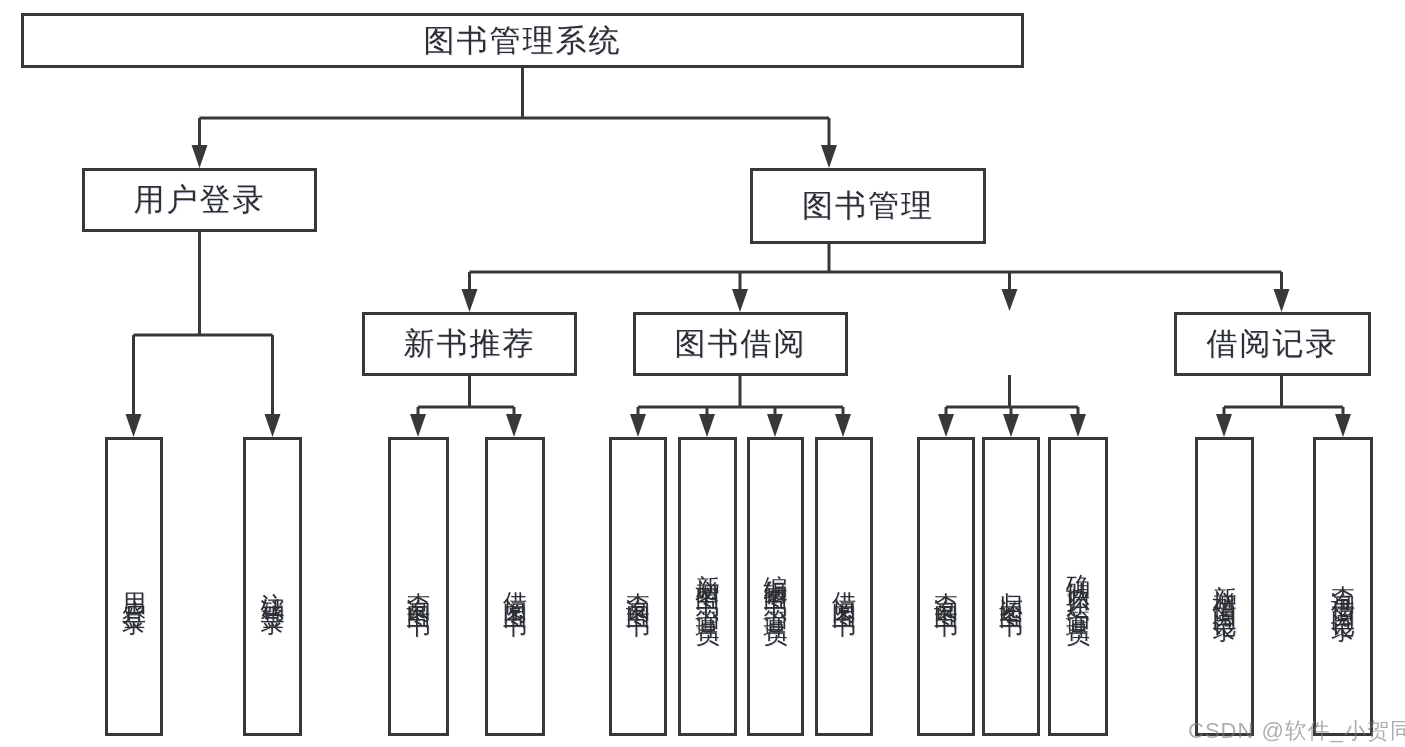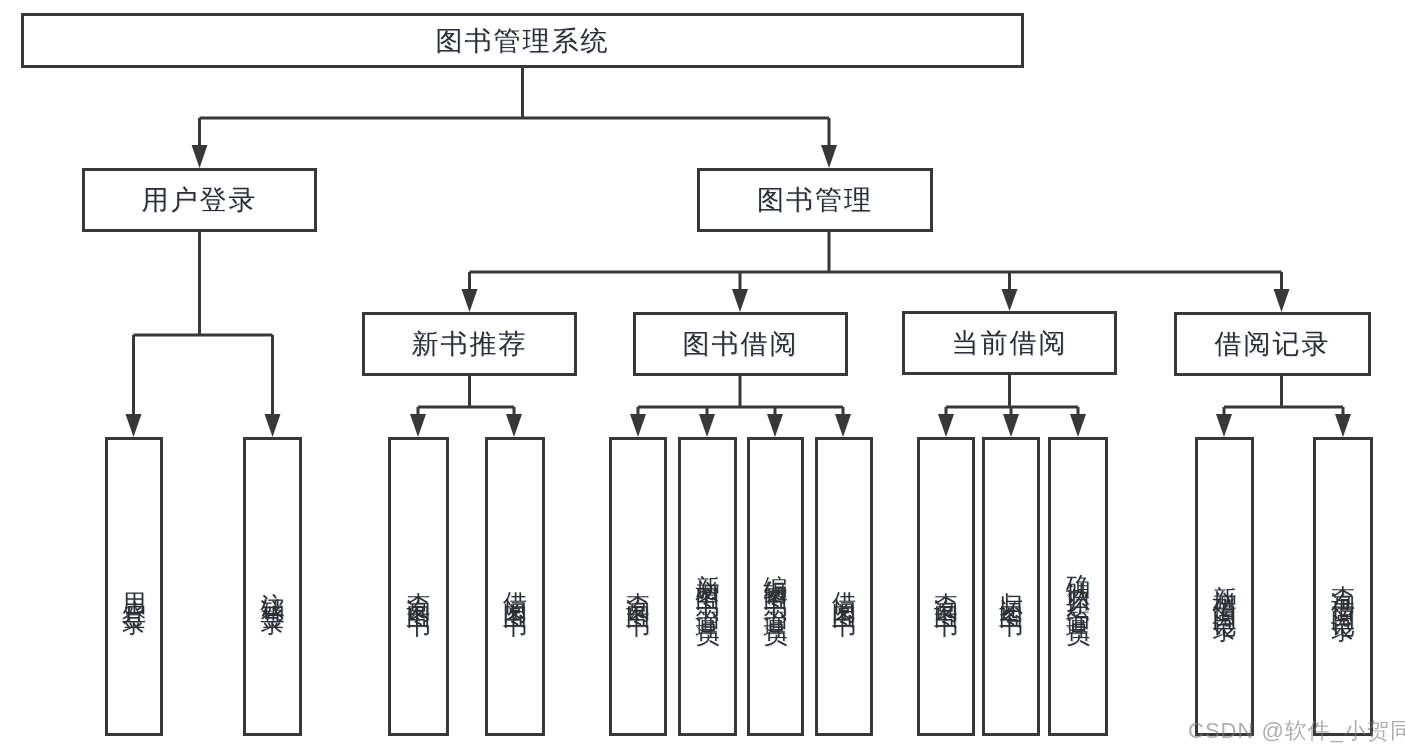--- a/index.html
+++ b/index.html
@@ -18,37 +18,37 @@
     box-sizing:border-box;
     border:3px solid #383838;
     background:#ffffff;
     display:flex;
     align-items:center;
     justify-content:center;
     z-index:2;
     color:#2e2e2e;
   }
   .h-label{
-    font-size:27px;
+    font-size:31px;
     letter-spacing:2px;
     white-space:nowrap;
     text-shadow:1px 1px 0 rgba(150,175,240,0.28);
   }
   .v-label{
     writing-mode:vertical-rl;
     text-orientation:mixed;
     font-size:24px;
     letter-spacing:7px;
     line-height:1;
     text-shadow:1px 1px 0 rgba(150,175,240,0.28);
   }
   
   .root   {left:21px;  top:13px;  width:1003px; height:55px;}
   .lv2-a  {left:82px;  top:168px; width:235px;  height:64px;}
-  .lv2-b  {left:697px; top:168px; width:236px;  height:64px;}
+  .lv2-b  {left:750px; top:168px; width:236px;  height:76px;}
   .lv3-a  {left:362px; top:312px; width:215px;  height:64px;justify-content:center;}
   .lv3-b  {left:633px; top:312px; width:215px;  height:64px;}
   .lv3-c  {left:902px; top:311px; width:215px;  height:64px;}
   .lv3-d  {left:1174px;top:312px; width:197px;  height:64px;}
   
   .leaf{top:437px;height:299px;}
   .lf-1  {left:105px;  width:58px;}
   .lf-2  {left:243px;  width:59px;}
   .lf-3  {left:388px;  width:61px;}
   .lf-4  {left:485px;  width:60px;}
@@ -136,23 +136,20 @@
   <div class="box lv2-b">
     <span class="h-label">图书管理</span>
   </div>
 
   <div class="box lv3-a">
     <span class="h-label">新书推荐</span>
   </div>
   <div class="box lv3-b">
     <span class="h-label">图书借阅</span>
   </div>
-  <div class="box lv3-c">
-    <span class="h-label">当前借阅</span>
-  </div>
   <div class="box lv3-d">
     <span class="h-label">借阅记录</span>
   </div>
 
   <div class="box leaf lf-1">
     <span class="v-label">用户登录</span>
   </div>
   <div class="box leaf lf-2">
     <span class="v-label">注销登录</span>
   </div>

